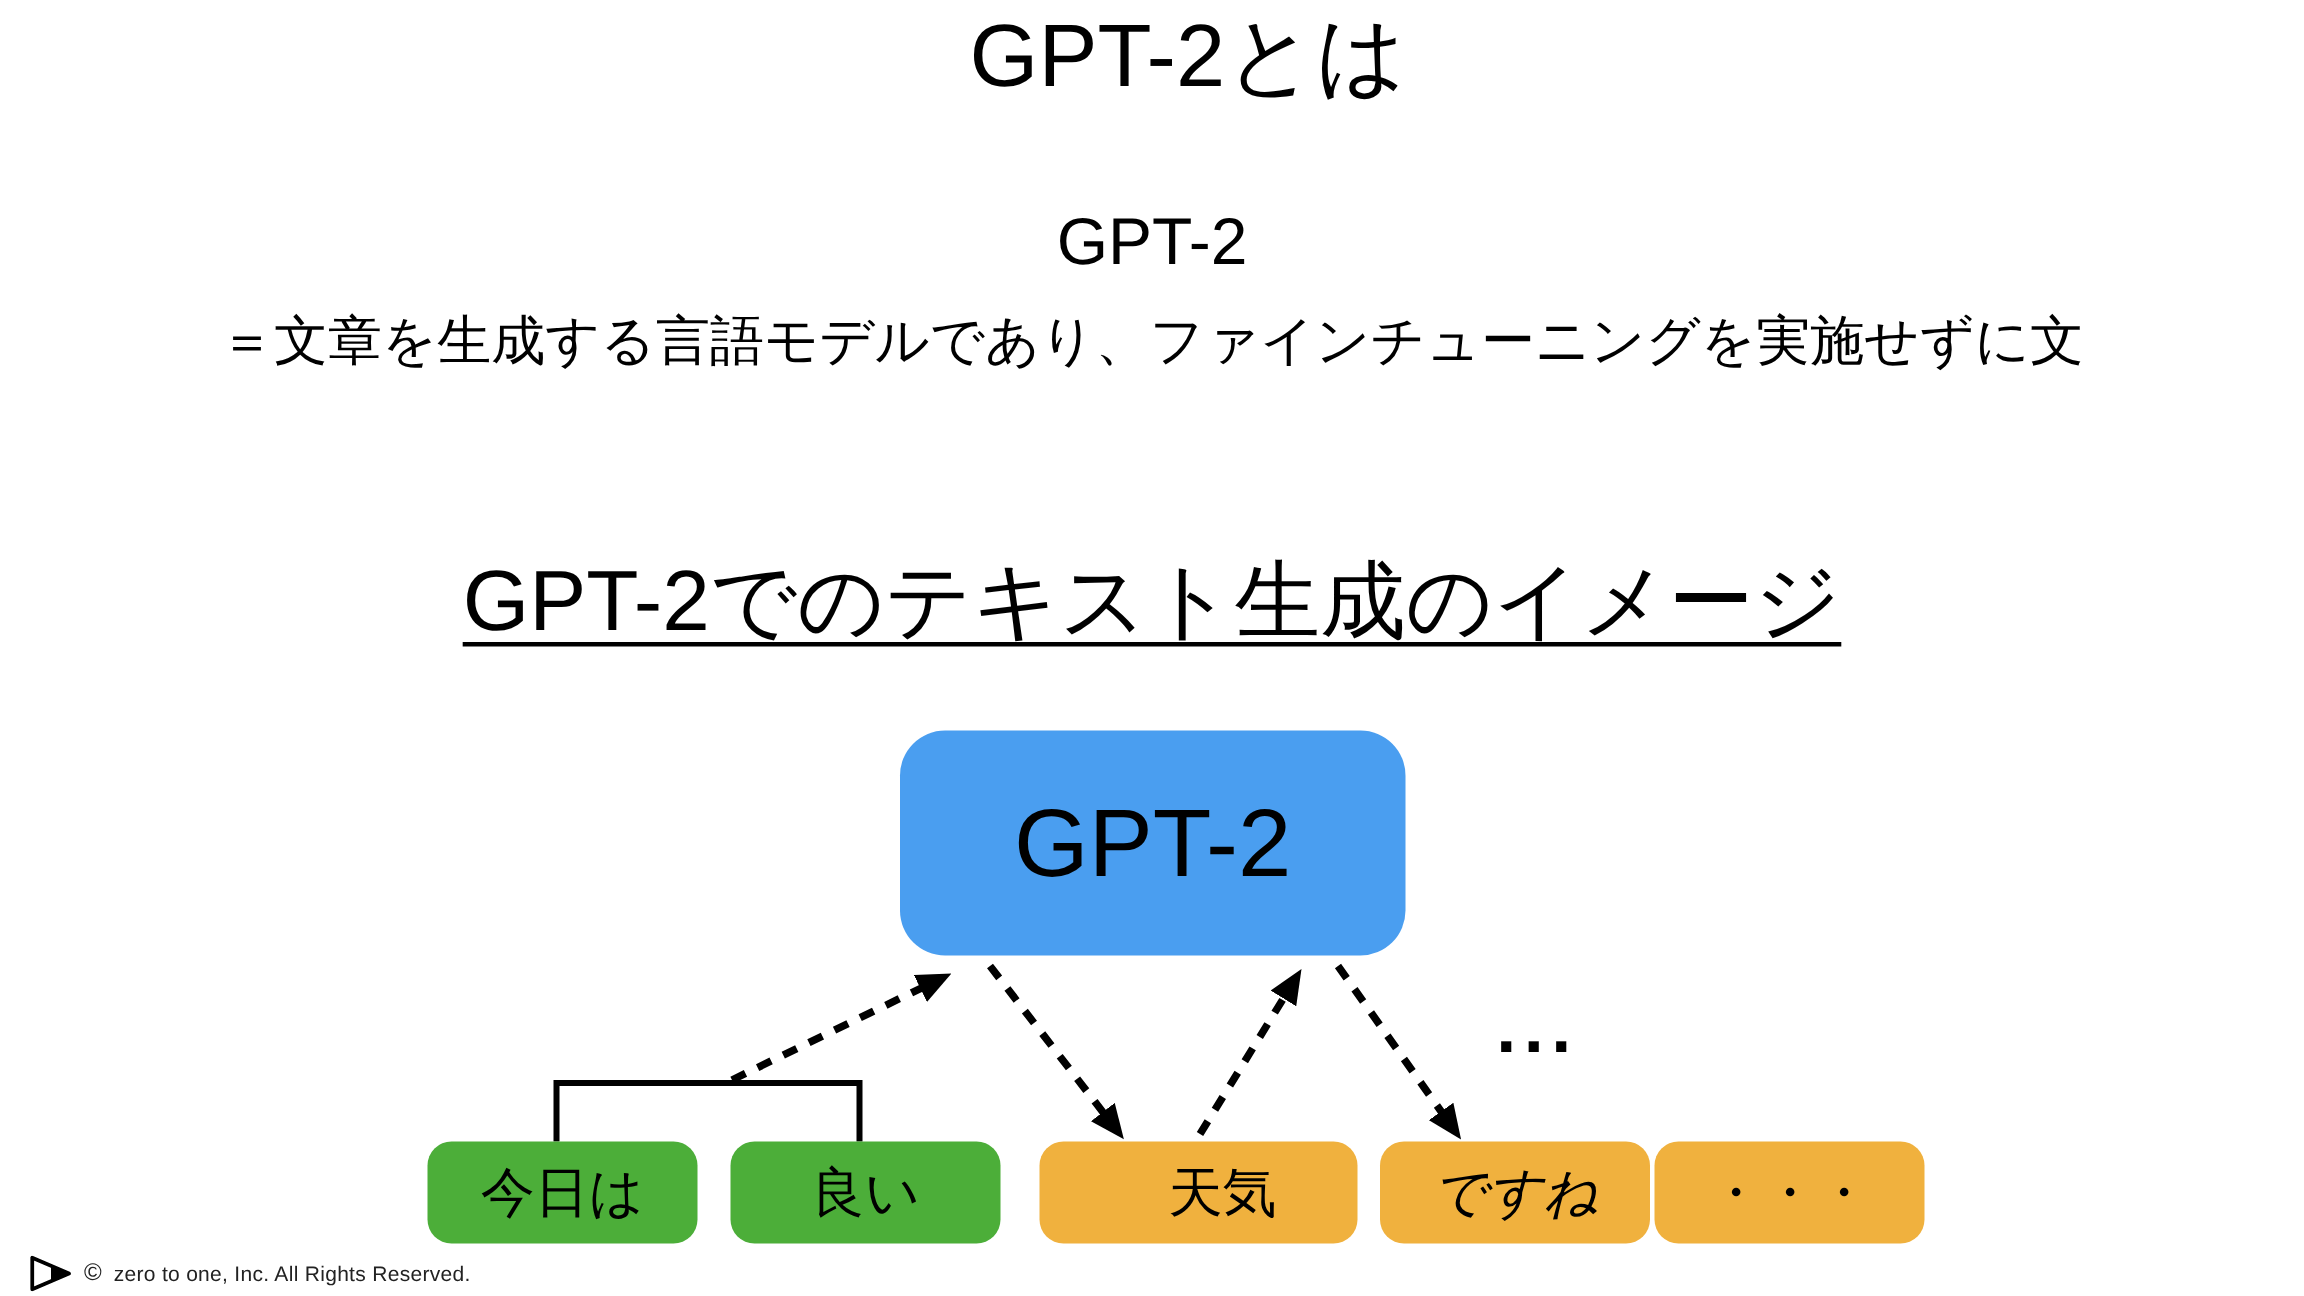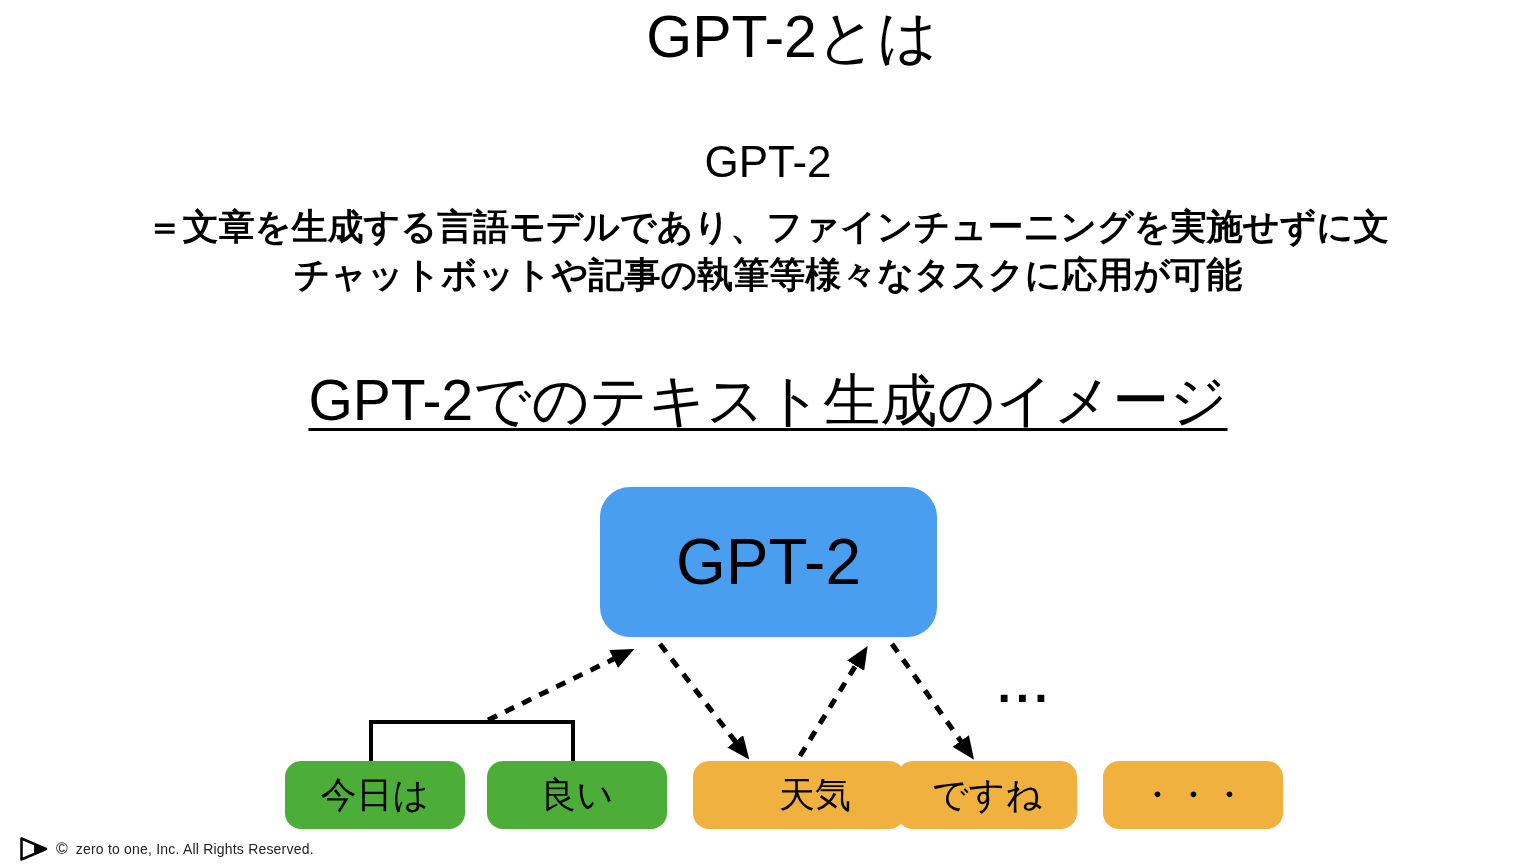--- a/index.html
+++ b/index.html
@@ -9,42 +9,42 @@
     background:#ffffff;
     overflow:hidden;
     font-family:"Liberation Sans","DejaVu Sans",sans-serif;
     color:#000;
   }
   .abs{position:absolute;}
   .centered{left:0;width:100%;text-align:center;}
 
   .title{top:4px;font-size:59px;font-weight:400;letter-spacing:0px;line-height:1.15;padding-left:24px;}
   .subtitle{top:137px;font-size:44px;font-weight:500;}
-  .desc{top:203px;font-size:36px;font-weight:700;line-height:48px;text-align:center;}
+  .desc{top:203px;font-size:36px;font-weight:400;line-height:48px;text-align:center;}
   .diagram-heading{
     top:363px;font-size:57px;font-weight:500;
     text-decoration:underline;
     text-decoration-thickness:3px;
     text-underline-offset:8px;
   }
 
   .model-box{
     left:600px;top:487px;width:337px;height:150px;
     border-radius:30px;
     display:flex;align-items:center;justify-content:center;
   }
   .model-box .label{font-size:64px;font-weight:500;}
 
   .token-box{
     top:761px;height:68px;width:180px;
     border-radius:16px;
     display:flex;align-items:center;justify-content:center;
     font-size:36px;font-weight:500;
   }
-  .t0{left:285px;} .t1{left:487px;} .t2{left:693px;} .t3{left:897px;} .t4{left:1103px;}
+  .t0{left:285px;} .t1{left:487px;} .t2{left:693px;} .t3{left:920px;font-style:italic;} .t4{left:1103px;}
 
   .ellipsis{
     left:980px;top:658px;width:90px;
     font-size:48px;font-weight:700;letter-spacing:5px;
     color:#000;text-align:center;
   }
 
   .arrows-svg{left:0;top:0;width:1536px;height:864px;pointer-events:none;}
 
   .footer{
@@ -59,21 +59,20 @@
 <body>
 
 <div class="slide">
 
   <div class="abs centered title">GPT-2とは</div>
 
   <div class="abs centered subtitle">GPT-2</div>
 
   <div class="abs centered desc">
     <div>＝文章を生成する言語モデルであり、ファインチューニングを実施せずに文</div>
-    <div>チャットボットや記事の執筆等様々なタスクに応用が可能</div>
   </div>
 
   <div class="abs centered diagram-heading">GPT-2でのテキスト生成のイメージ</div>
 
   <svg class="abs arrows-svg" viewBox="0 0 1536 864" xmlns="http://www.w3.org/2000/svg">
     <defs>
       <marker id="ah" markerUnits="strokeWidth" markerWidth="4.6" markerHeight="4" refX="3.2" refY="2" orient="auto">
         <path d="M0,0 L4.6,2 L0,4 z" fill="#000"></path>
       </marker>
     </defs>

